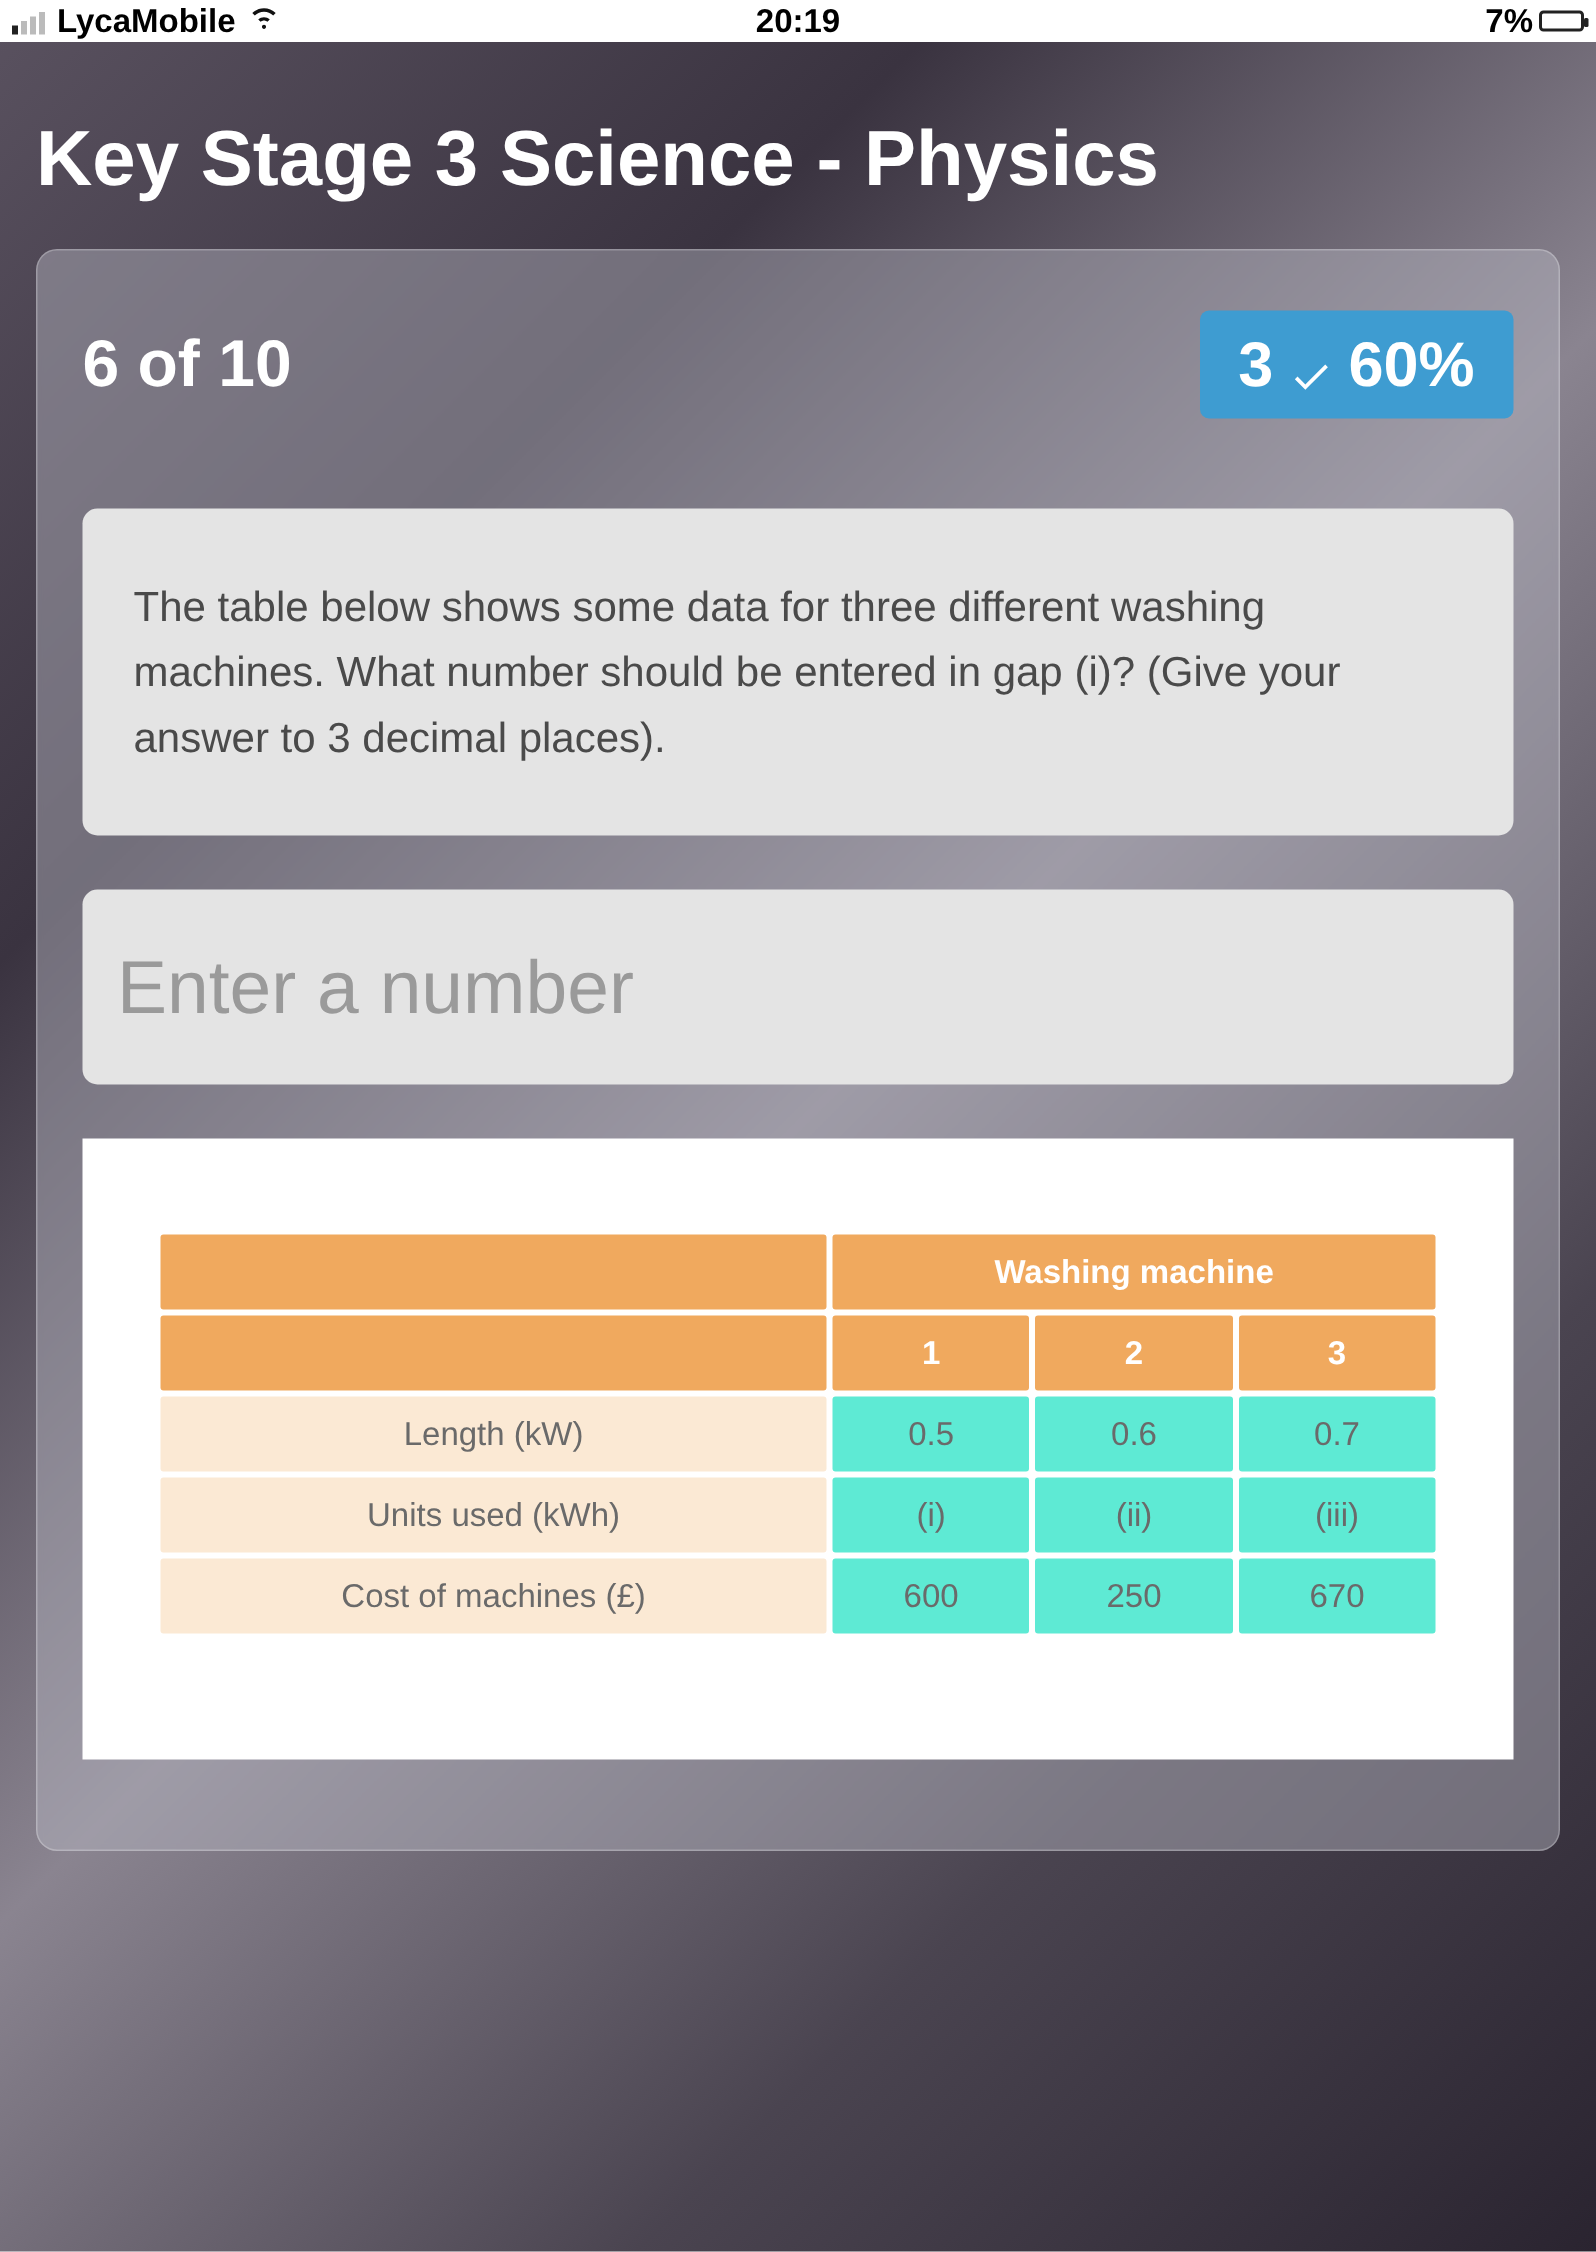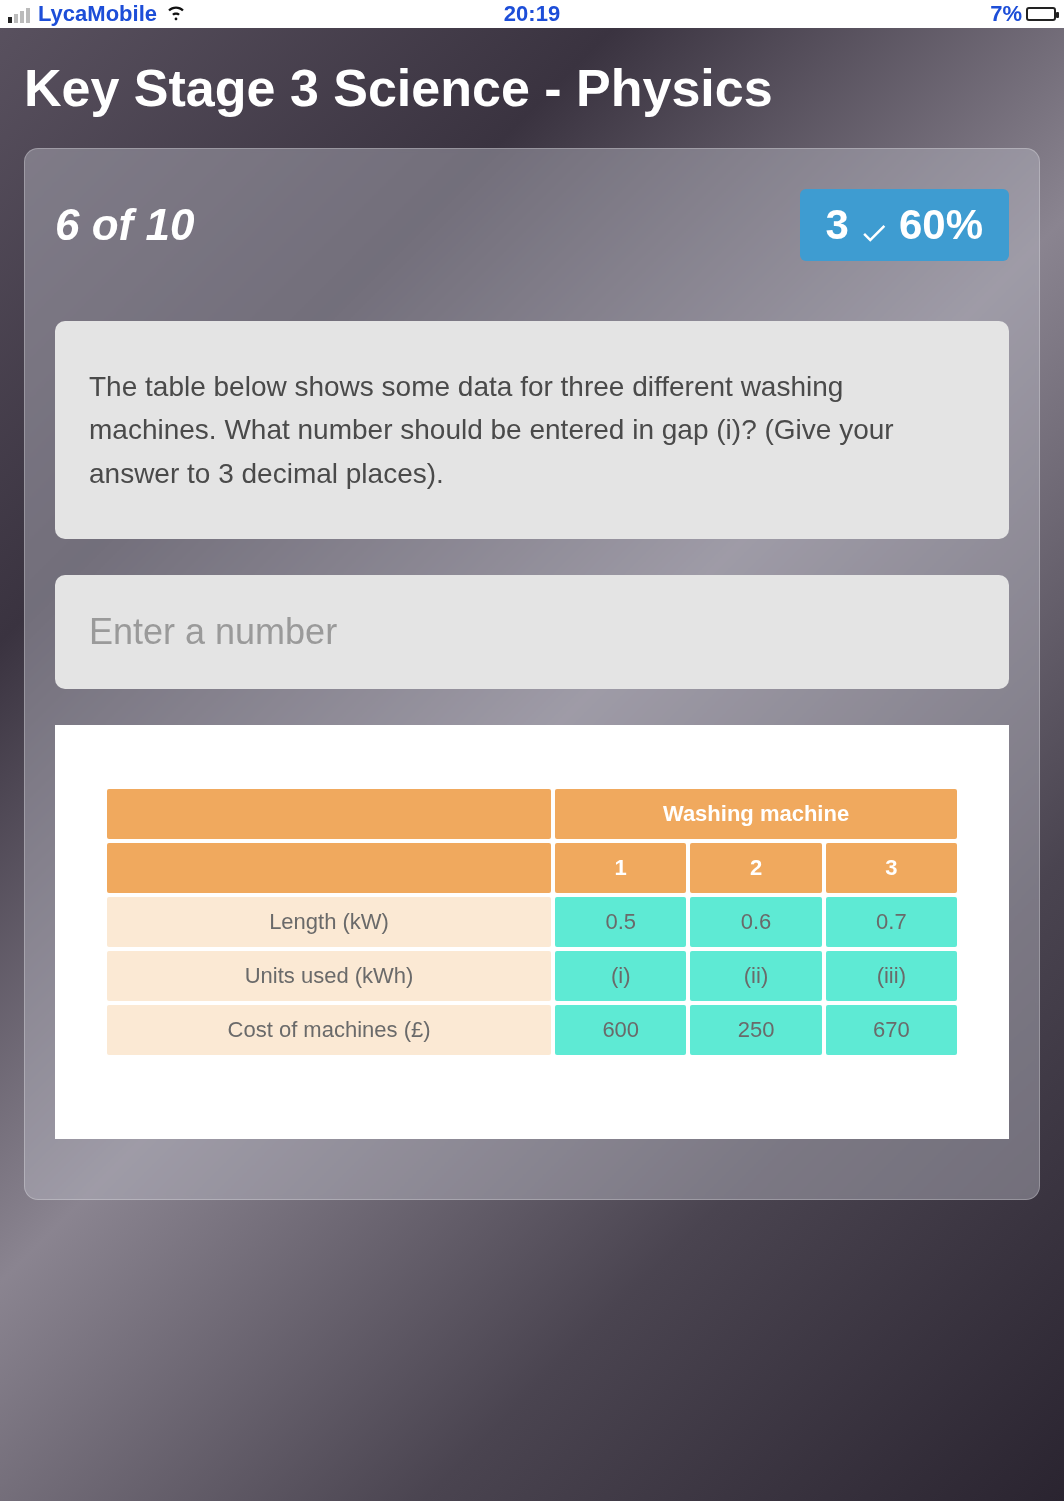--- a/index.html
+++ b/index.html
@@ -13,21 +13,21 @@
   
   .status-bar {
     height: 28px;
     background: #ffffff;
     display: flex;
     align-items: center;
     justify-content: space-between;
     padding: 0 8px;
     font-size: 22px;
     font-weight: 700;
-    color: #1d4ed8;
+    color: #000000;
     position: relative;
   }
   .status-left { display: flex; align-items: center; gap: 8px; }
   .signal-bars { display: flex; align-items: flex-end; gap: 2px; height: 18px; }
   .signal-bars span {
     width: 4px; background: #bbb; display: inline-block;
   }
   .signal-bars span.on { background: #222; }
   .signal-bars span:nth-child(1){height:6px;}
   .signal-bars span:nth-child(2){height:9px;}
@@ -45,21 +45,21 @@
     width: 30px; height: 14px; border: 2px solid #222; border-radius: 3px;
     position: relative;
   }
   .battery-shell::after {
     content:""; position:absolute; right:-5px; top:3px; width:3px; height:6px;
     background:#222; border-radius:1px;
   }
   .battery-fill { background:#222; height:100%; width:7%; }
 
   
-  .page { padding: 0 24px 40px 24px; }
+  .page { padding: 0 24px 40px 24px; margin-top: 18px; }
   .page-title {
     color: #fff;
     font-size: 52px;
     font-weight: 800;
     padding: 30px 0 30px 0;
   }
 
   .card {
     background: rgba(185,185,195,0.45);
     border-radius: 14px;
@@ -71,21 +71,20 @@
   .card-top {
     display: flex;
     align-items: center;
     justify-content: space-between;
     margin-bottom: 60px;
   }
   .progress-label {
     color: #fff;
     font-size: 44px;
     font-weight: 800;
-    font-style: italic;
   }
   .score-badge {
     background: #3e9cd1;
     color: #fff;
     border-radius: 6px;
     padding: 12px 26px;
     font-size: 42px;
     font-weight: 800;
     display: flex;
     align-items: center;
@@ -105,22 +104,22 @@
     font-size: 28px;
     line-height: 1.55;
     margin-bottom: 36px;
   }
 
   .answer-input {
     width: 100%;
     background: #e4e4e4;
     border: none;
     border-radius: 10px;
-    padding: 36px 34px;
-    font-size: 36px;
+    padding: 36px 23px;
+    font-size: 50px;
     color: #4a4a4a;
     outline: none;
     margin-bottom: 36px;
   }
   .answer-input::placeholder { color: #9a9a9a; }
 
   .table-container {
     background: #fff;
     border-radius: 0;
     padding: 60px 48px 80px 48px;

